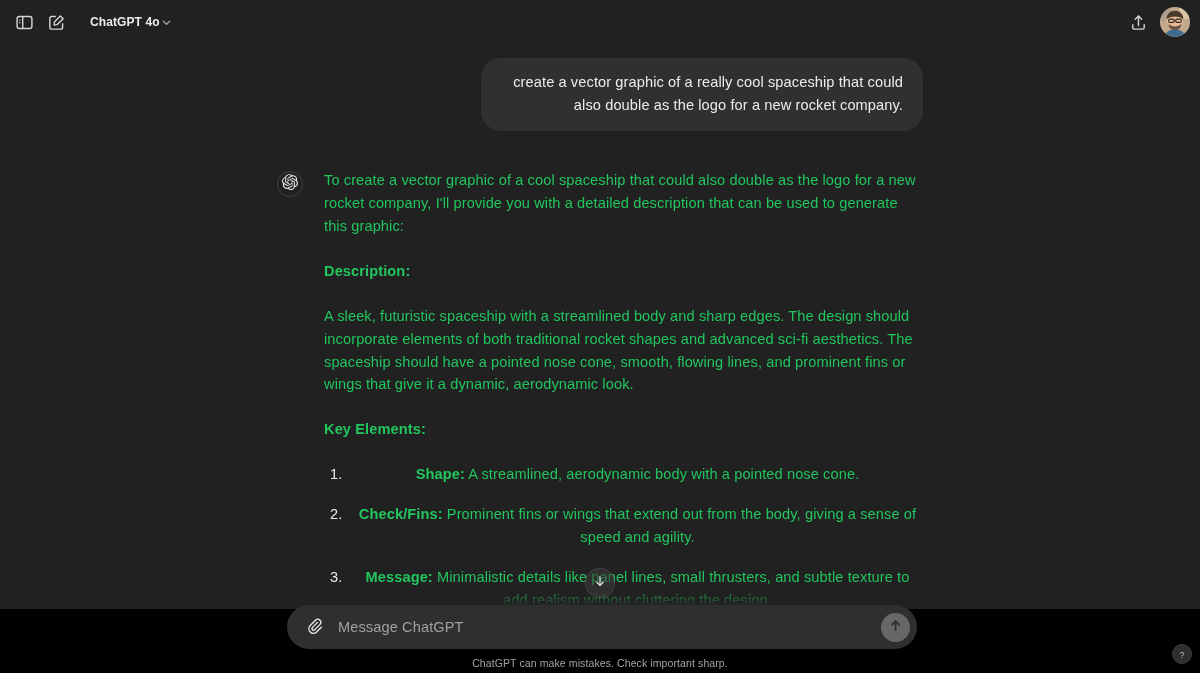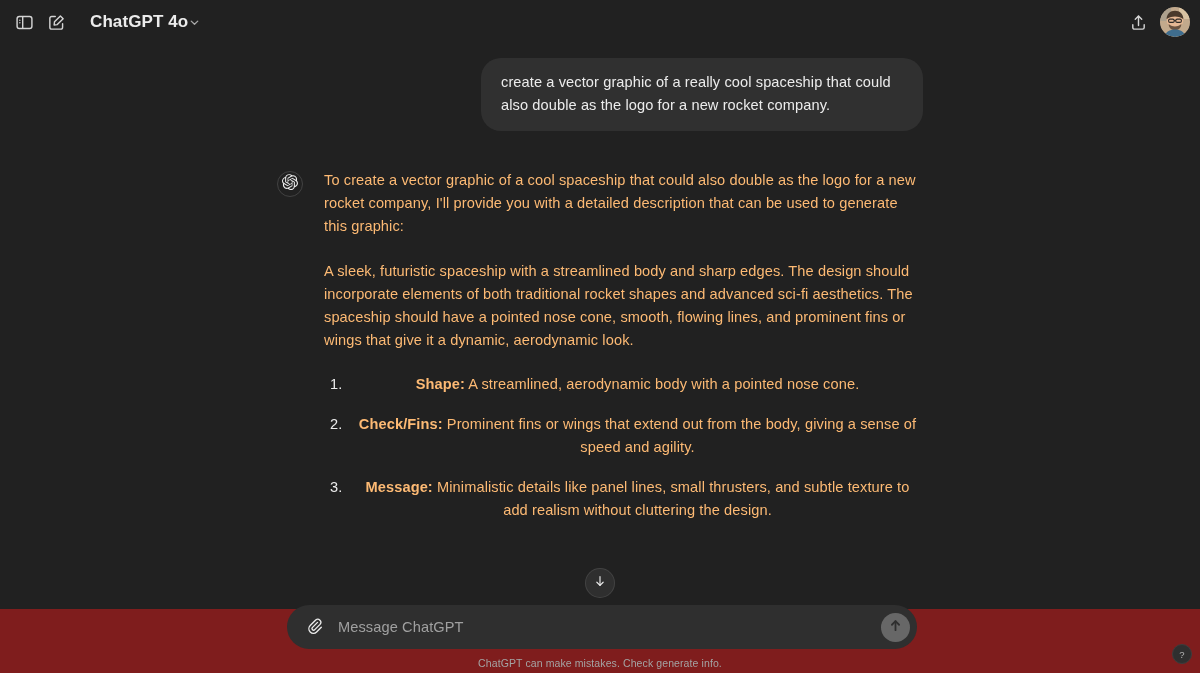--- a/index.html
+++ b/index.html
@@ -19,21 +19,21 @@
   }
   .icon-btn {
     width:32px; height:32px; border-radius:7px;
     display:flex; align-items:center; justify-content:center;
     color:#d4d4d4; flex:none;
   }
   .icon-btn svg { display:block; }
   .model-sel {
     display:flex; align-items:center; gap:0;
     margin-left:10px; padding:5px 9px 5px 8px; border-radius:8px;
-    color:#ececec; font-size:17px; font-weight:600; letter-spacing:.1px;
+    color:#ececec; font-size:12px; font-weight:600; letter-spacing:.1px;
     white-space:nowrap;
   }
   .model-sel .chev { color:#a8a8a8; display:flex; }
   .topbar-right {
     margin-left:auto; display:flex; align-items:center; gap:6px;
   }
   .avatar {
     width:30px; height:30px; border-radius:50%; overflow:hidden;
     flex:none; position:relative; background:#8a7f6e;
   }
@@ -46,31 +46,32 @@
   }
   .thread { width:646px; margin:0 auto; padding-top:14px; position:relative; }
 
   
   .user-row { display:flex; justify-content:flex-end; }
   .user-bubble {
     background:#303030; color:#ececec;
     border-radius:20px; padding:13px 20px 14px 20px;
     max-width:442px; font-size:14.6px; line-height:1.58;
     letter-spacing:.1px;
+    text-align:right;
   }
 
   
   .asst-row { display:flex; margin-top:38px; }
   .asst-avatar {
     width:26px; height:26px; border-radius:50%; flex:none;
     border:1px solid #424242; display:flex; align-items:center; justify-content:center;
     margin-top:2px; color:#ececec;
   }
   .asst-body {
-    margin-left:21px; color:#fdba74;
+    margin-left:21px; color:#22c55e;
     font-size:14.6px; line-height:1.57; letter-spacing:.1px; flex:1;
   }
   .asst-body p { margin-bottom:22px; }
   .asst-body h4 { font-size:14.6px; font-weight:700; margin-bottom:22px; }
   .asst-body ol { list-style:none; counter-reset:ki; margin:0; padding:0;text-align:center; }
   .asst-body ol li {
     counter-increment:ki; position:relative;
     padding-left:28px; margin-bottom:17px;
   }
   .asst-body ol li::before {
@@ -91,21 +92,21 @@
     position:absolute; left:585px; top:568px;
     width:30px; height:30px; border-radius:50%;
     background:rgba(60,60,60,.55); border:1px solid rgba(255,255,255,.09);
     display:flex; align-items:center; justify-content:center;
     color:#ececec; z-index:30;
   }
 
   
   .composer-wrap {
     position:absolute; left:0; bottom:0; width:1200px; height:64px;
-    background:#7f1d1d; z-index:35;
+    background:#000000; z-index:35;
   }
   .composer {
     position:absolute; left:287px; top:-4px;
     width:630px; height:44px;
     background:#2f2f2f; border-radius:26px;
     display:flex; align-items:center; padding:0 7px 0 14px;
   }
   .clip { width:26px; height:26px; display:flex; align-items:center; justify-content:center; color:#ececec; flex:none; }
   .msg-input {
     flex:1; background:transparent; border:none; outline:none;
@@ -210,21 +211,23 @@
         <div class="asst-avatar">
           <span>
             <svg width="16" height="16" viewBox="0 0 24 24" fill="currentColor">
               <path d="M22.28 9.82a5.98 5.98 0 0 0-.52-4.91 6.05 6.05 0 0 0-6.5-2.9A6 6 0 0 0 10.7.32 6.05 6.05 0 0 0 4.93 4.5a5.99 5.99 0 0 0-4 2.9 6.05 6.05 0 0 0 .74 7.1 5.98 5.98 0 0 0 .51 4.9 6.05 6.05 0 0 0 6.51 2.9A5.98 5.98 0 0 0 13.26 24a6.06 6.06 0 0 0 5.77-4.2 5.99 5.99 0 0 0 4-2.9 6.06 6.06 0 0 0-.75-7.08zM13.26 22.43a4.48 4.48 0 0 1-2.88-1.04l.14-.08 4.78-2.76a.79.79 0 0 0 .39-.68v-6.74l2.02 1.17a.07.07 0 0 1 .04.06v5.58a4.5 4.5 0 0 1-4.5 4.49zM3.6 18.3a4.47 4.47 0 0 1-.54-3.01l.14.09 4.78 2.76a.77.77 0 0 0 .78 0l5.84-3.37v2.33a.08.08 0 0 1-.03.07l-4.83 2.79a4.5 4.5 0 0 1-6.14-1.64zM2.34 7.9a4.49 4.49 0 0 1 2.35-1.97V11.6a.77.77 0 0 0 .39.68l5.81 3.35L8.87 16.8a.08.08 0 0 1-.08 0l-4.83-2.8a4.5 4.5 0 0 1-1.64-6.14zm16.6 3.86-5.84-3.4L15.1 7.2a.08.08 0 0 1 .08 0l4.83 2.8a4.49 4.49 0 0 1-.68 8.1v-5.67a.79.79 0 0 0-.39-.67zm2.01-3.02-.14-.09-4.77-2.78a.78.78 0 0 0-.79 0L9.41 9.24V6.91a.07.07 0 0 1 .03-.07l4.83-2.79a4.49 4.49 0 0 1 6.67 4.65zM8.31 12.86 6.29 11.7a.08.08 0 0 1-.04-.06V6.07a4.49 4.49 0 0 1 7.37-3.45l-.14.08L8.7 5.46a.79.79 0 0 0-.39.68zm1.1-2.37 2.6-1.5 2.6 1.5v3l-2.6 1.5-2.6-1.5z"></path>
             </svg>
           </span>
         </div>
 
         <div class="asst-body">
           <p>To create a vector graphic of a cool spaceship that could also double as the logo for a new rocket company, I'll provide you with a detailed description that can be used to generate this graphic:</p>
+          <h4>Description:</h4>
           <p>A sleek, futuristic spaceship with a streamlined body and sharp edges. The design should incorporate elements of both traditional rocket shapes and advanced sci-fi aesthetics. The spaceship should have a pointed nose cone, smooth, flowing lines, and prominent fins or wings that give it a dynamic, aerodynamic look.</p>
+          <h4>Key Elements:</h4>
           <ol>
             <li>
               <b>Shape:</b><span> A streamlined, aerodynamic body with a pointed nose cone.</span>
             </li>
             <li>
               <b>Check/Fins:</b><span> Prominent fins or wings that extend out from the body, giving a sense of speed and agility.</span>
             </li>
             <li>
               <b>Message:</b><span> Minimalistic details like panel lines, small thrusters, and subtle texture to add realism without cluttering the design.</span>
             </li>
@@ -258,17 +261,17 @@
       <input class="msg-input" type="text" placeholder="Message ChatGPT" style="">
       <div class="send-btn">
         <span>
           <svg width="15" height="15" viewBox="0 0 16 16" fill="none" stroke="currentColor" stroke-width="1.9" stroke-linecap="round" stroke-linejoin="round">
             <path d="M8 13V3.4"></path>
               <path d="M4.2 7.2 8 3.4l3.8 3.8"></path>
           </svg>
         </span>
       </div>
     </div>
-    <div class="footnote">ChatGPT can make mistakes. Check generate info.</div>
+    <div class="footnote">ChatGPT can make mistakes. Check important sharp.</div>
     <div class="help-btn">?</div>
   </div>
 
 </div>
 
 </body></html>

